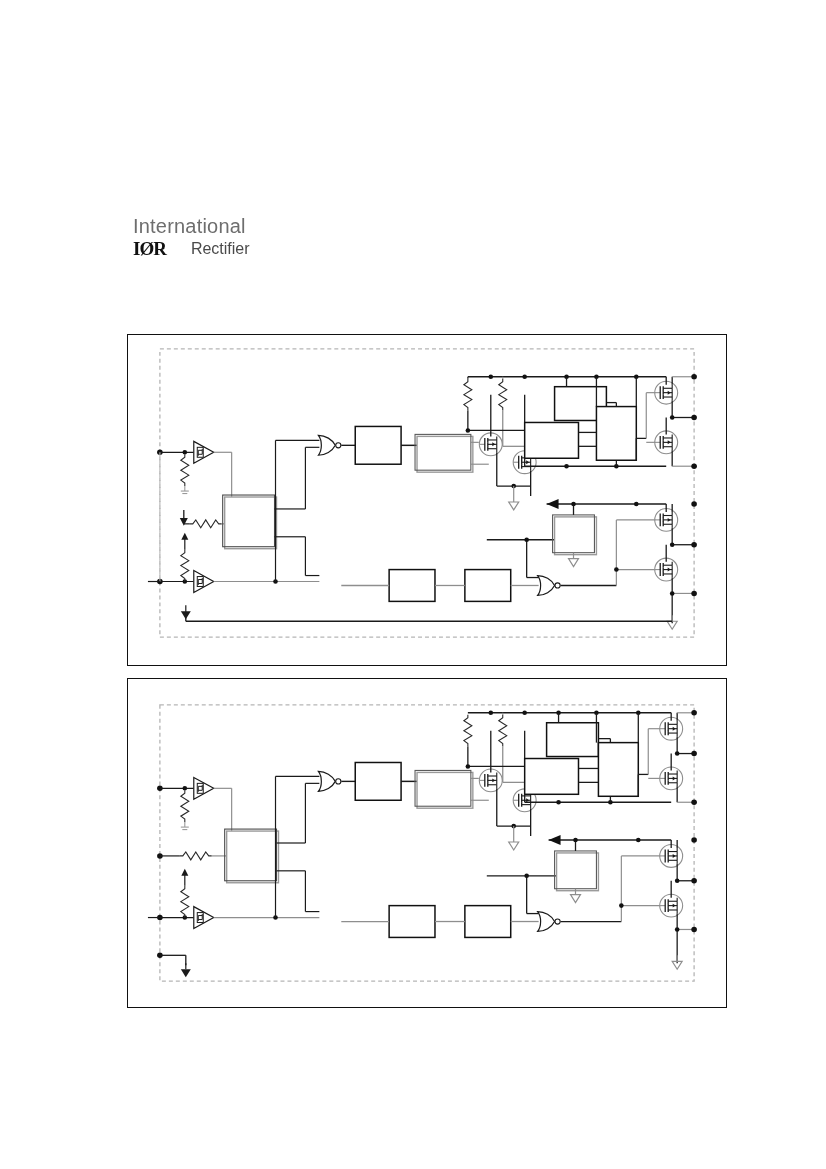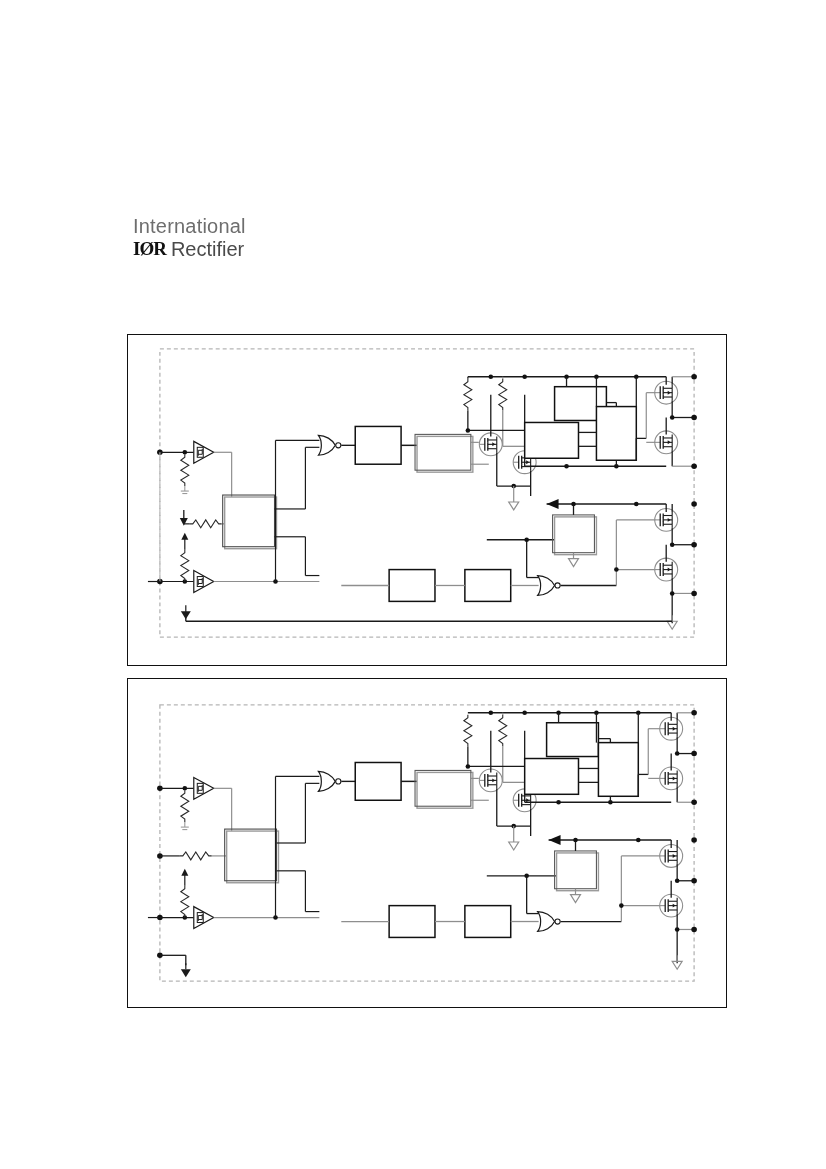--- a/index.html
+++ b/index.html
@@ -30,33 +30,34 @@
     color: #6e6e6e;
     letter-spacing: 0.2px;
     line-height: 22px;
     white-space: nowrap;
   }
   #logo .logo-line2 {
     display: flex;
     align-items: center;
     line-height: 22px;
     margin-top: 1px;
+    gap: 20px;
   }
   #logo .logo-mark {
     font-family: "Liberation Serif", serif;
     font-size: 19px;
     font-weight: bold;
     color: #111111;
     letter-spacing: -1px;
     position: relative;
     padding-right: 2px;
   }
   #logo .logo-word {
     font-family: "Liberation Sans", sans-serif;
-    font-size: 20px;
+    font-size: 16px;
     font-weight: 300;
     color: #4a4a4a;
     white-space: nowrap;
     margin-left: 3px;
   }
 
   
   .figure-frame {
     position: absolute;
     box-sizing: border-box;

